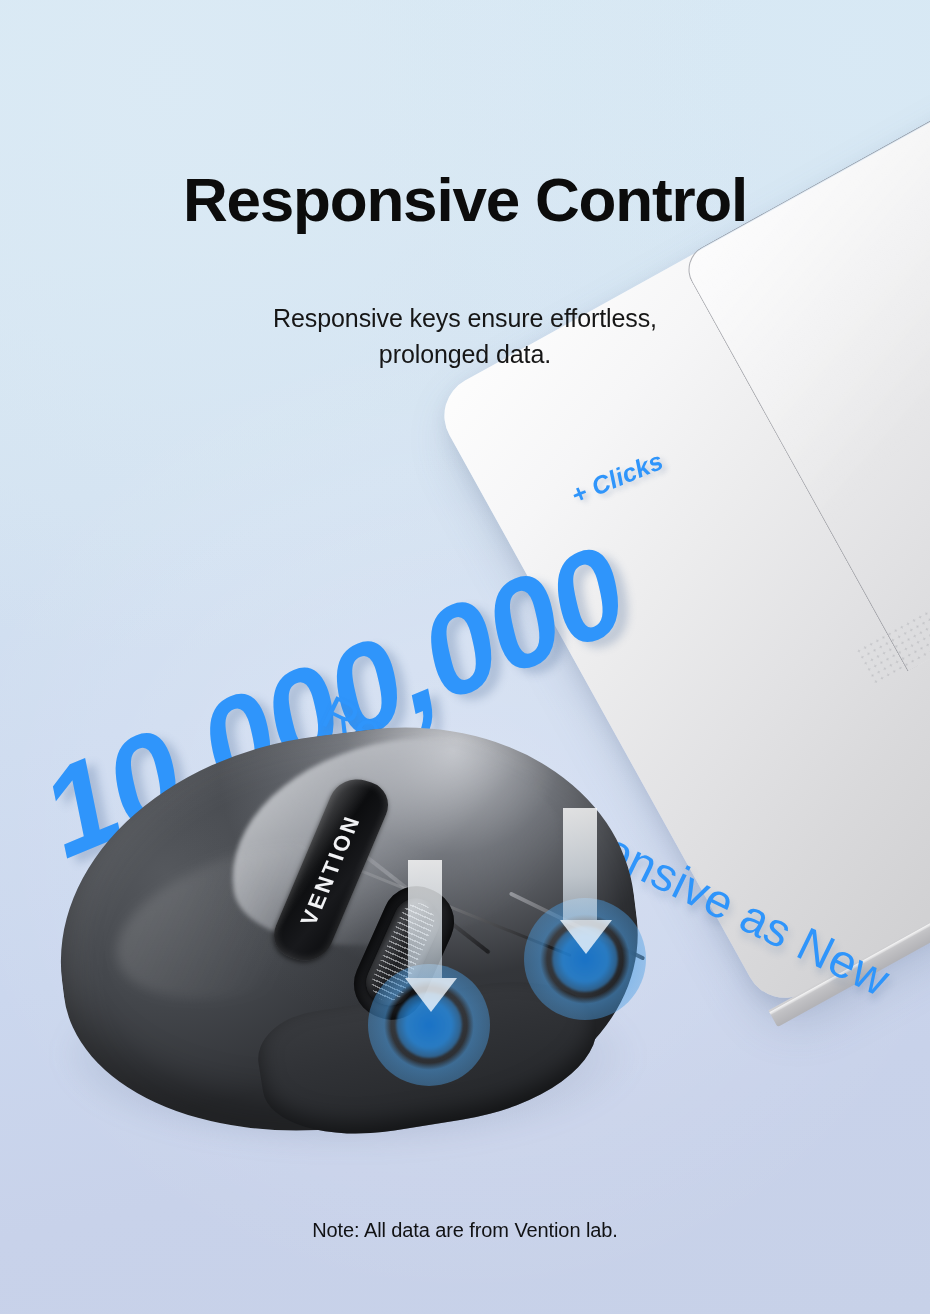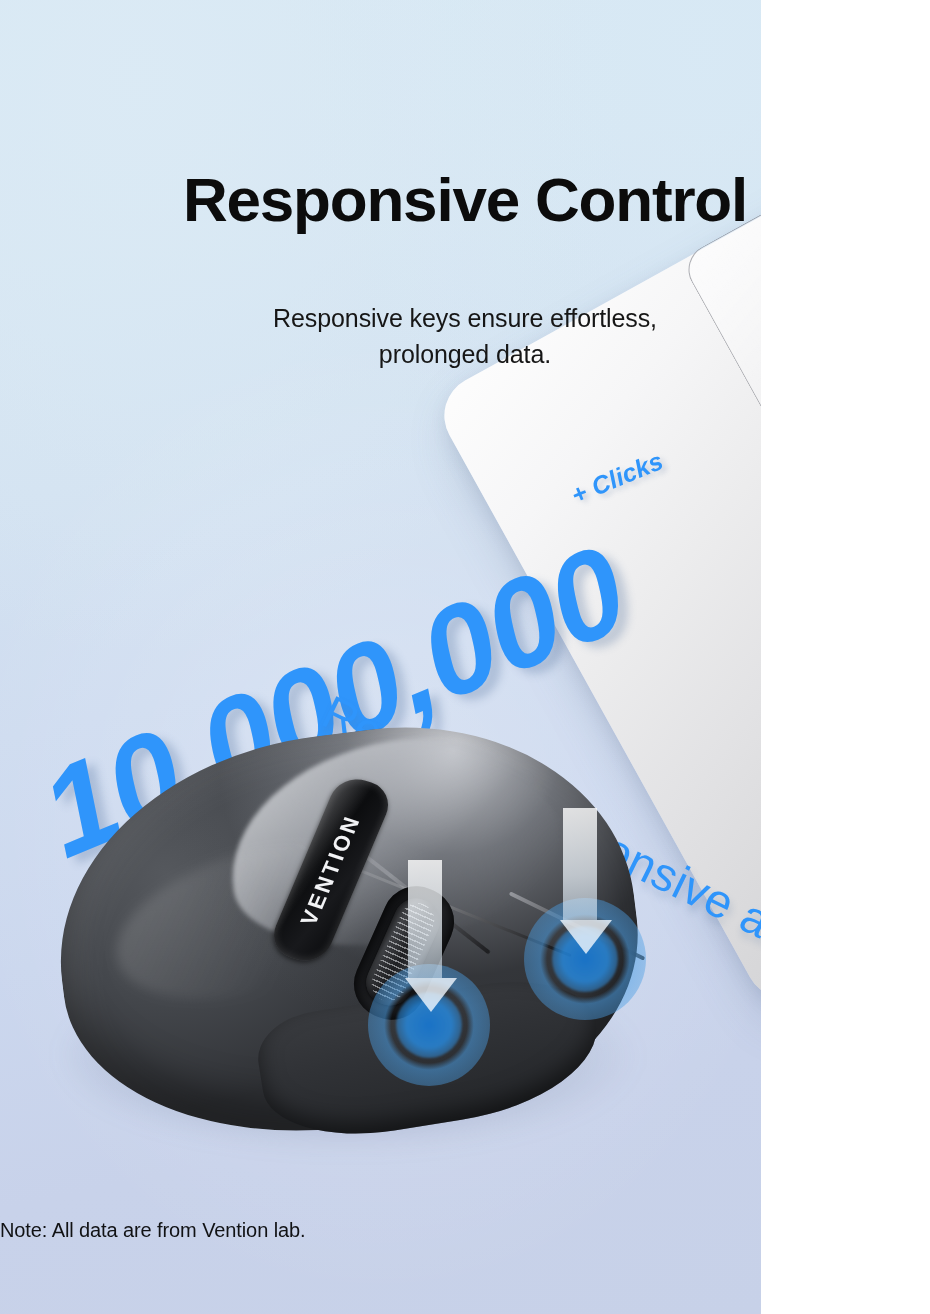--- a/index.html
+++ b/index.html
@@ -6,21 +6,21 @@
     margin: 0;
     padding: 0;
     background: #ffffff;
   }
   body {
     font-family: "Liberation Sans", sans-serif;
   }
 
   .poster {
     position: relative;
-    width: 761px;
+    width: 930px;
     height: 1314px;
     overflow: hidden;
     background:
       radial-gradient(120% 80% at 18% 6%, rgba(219,234,245,0.95) 0%, rgba(219,234,245,0) 55%),
       radial-gradient(110% 70% at 92% 4%, rgba(216,233,245,0.9) 0%, rgba(216,233,245,0) 50%),
       linear-gradient(168deg,
         #d7e8f3 0%,
         #d6e6f2 18%,
         #d3e2f1 34%,
         #cfdcf0 50%,
@@ -391,21 +391,21 @@
   .arrow-left .arrow-stem { height: 118px; }
   .arrow-right { left: 560px; top: 808px; }
   .arrow-right .arrow-stem { height: 112px; }
 
   
   .note {
     position: absolute;
     top: 1219px;
     left: 0;
     width: 930px;
-    text-align: left;
+    text-align: center;
     font-size: 20px;
     font-weight: 400;
     color: #111214;
     letter-spacing: -0.1px;
   }
 </style>
 </head>
 <body>
 
 <div class="poster">

